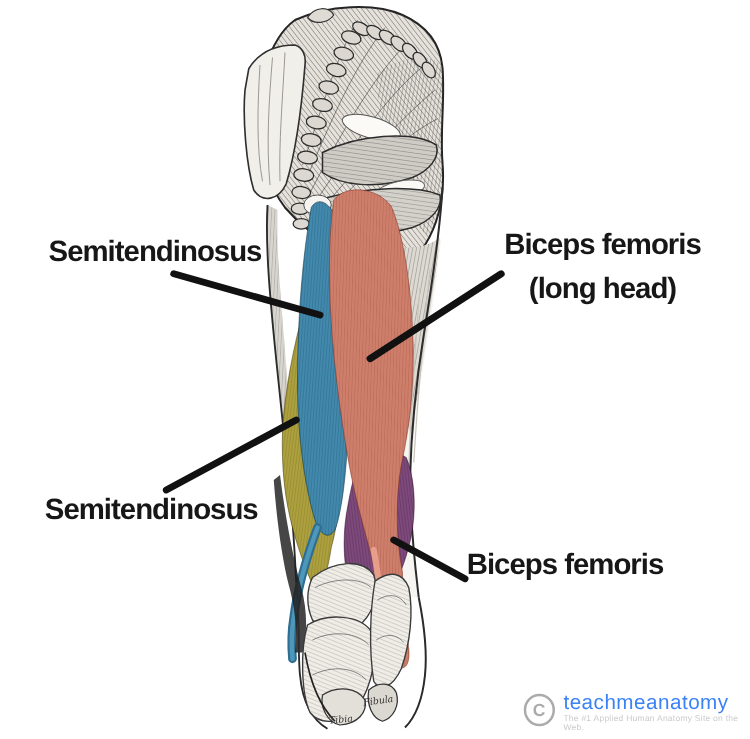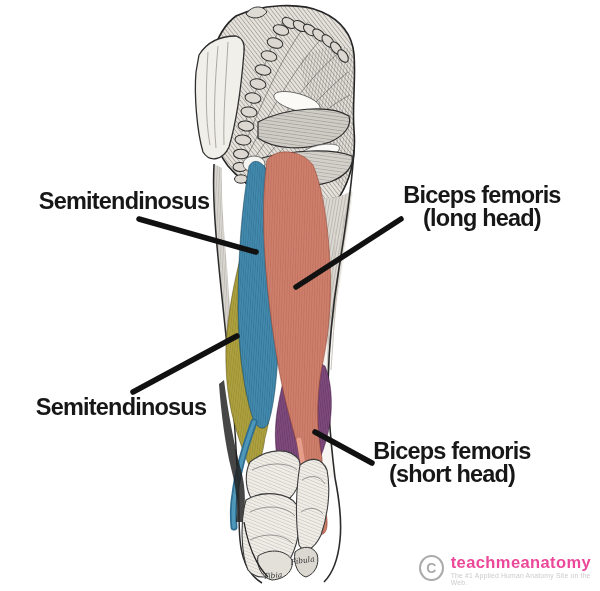--- a/index.html
+++ b/index.html
@@ -1,27 +1,27 @@
 <!DOCTYPE html>
 <html><head>
 <meta charset="utf-8">
 <style>
   html,body{margin:0;padding:0;background:#ffffff;}
   .page{position:relative;width:600px;height:591px;background:#ffffff;overflow:hidden;
         font-family:"Liberation Sans",sans-serif;}
   .fig-svg{position:absolute;left:0;top:0;width:600px;height:591px;}
   .muscle-label{position:absolute;color:#171717;font-weight:700;font-size:23.5px;
         letter-spacing:-0.8px;text-align:center;line-height:23px;white-space:nowrap;}
-  .muscle-label .l2{display:block;}
+  .muscle-label .l2{display:block;margin-top:12px;}
   .watermark{position:absolute;left:419px;top:553px;display:flex;align-items:flex-start;gap:7px;}
   .c-ring{width:22px;height:22px;border:2.5px solid #ababab;border-radius:50%;
         display:flex;align-items:center;justify-content:center;
         color:#ababab;font-weight:700;font-size:14px;line-height:1;margin-top:2px;}
   .wm-text{display:flex;flex-direction:column;}
-  .wm-brand{font-size:16.5px;color:#ec4899;font-weight:700;letter-spacing:0.4px;line-height:18px;}
+  .wm-brand{font-size:16.5px;color:#3b82f6;font-weight:400;letter-spacing:0.4px;line-height:18px;}
   .wm-tagline{font-size:6.8px;color:#cbcbcb;letter-spacing:0.2px;margin-top:1px;}
 </style>
 </head>
 <body>
 
 <div class="page">
 
 <svg class="fig-svg" viewBox="0 0 600 591">
   <defs>
     <pattern id="hA" width="3.2" height="3.2" patternUnits="userSpaceOnUse" patternTransform="rotate(52)">
@@ -201,21 +201,20 @@
   <span>Biceps femoris</span>
   <span class="l2">(long head)</span>
 </div>
 
 <div class="muscle-label" style="left:8px;top:396px;width:226px;">
   <span>Semitendinosus</span>
 </div>
 
 <div class="muscle-label" style="left:353px;top:440px;width:198px;">
   <span>Biceps femoris</span>
-  <span class="l2">(short head)</span>
 </div>
 
 <div class="watermark">
   <div class="c-ring">
     <span>C</span>
   </div>
   <div class="wm-text">
     <span class="wm-brand">teachmeanatomy</span>
     <span class="wm-tagline">The #1 Applied Human Anatomy Site on the Web.</span>
   </div>

